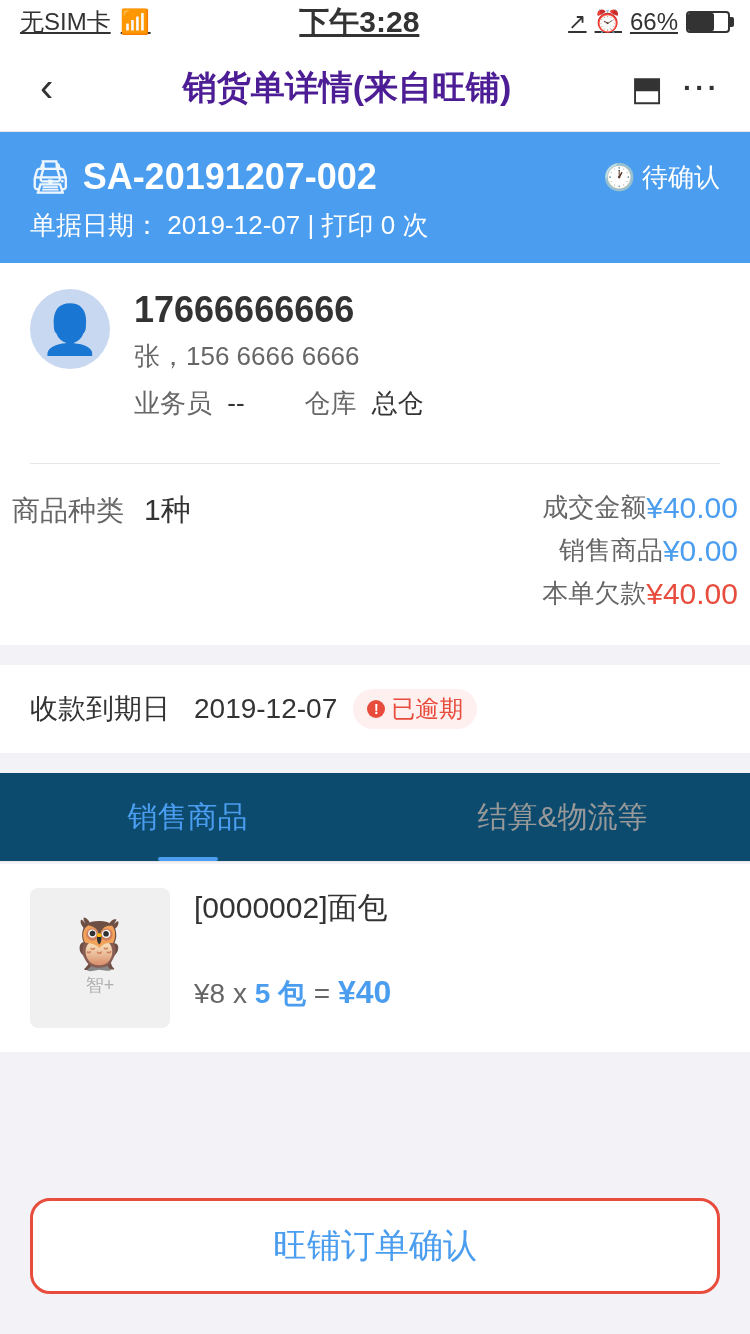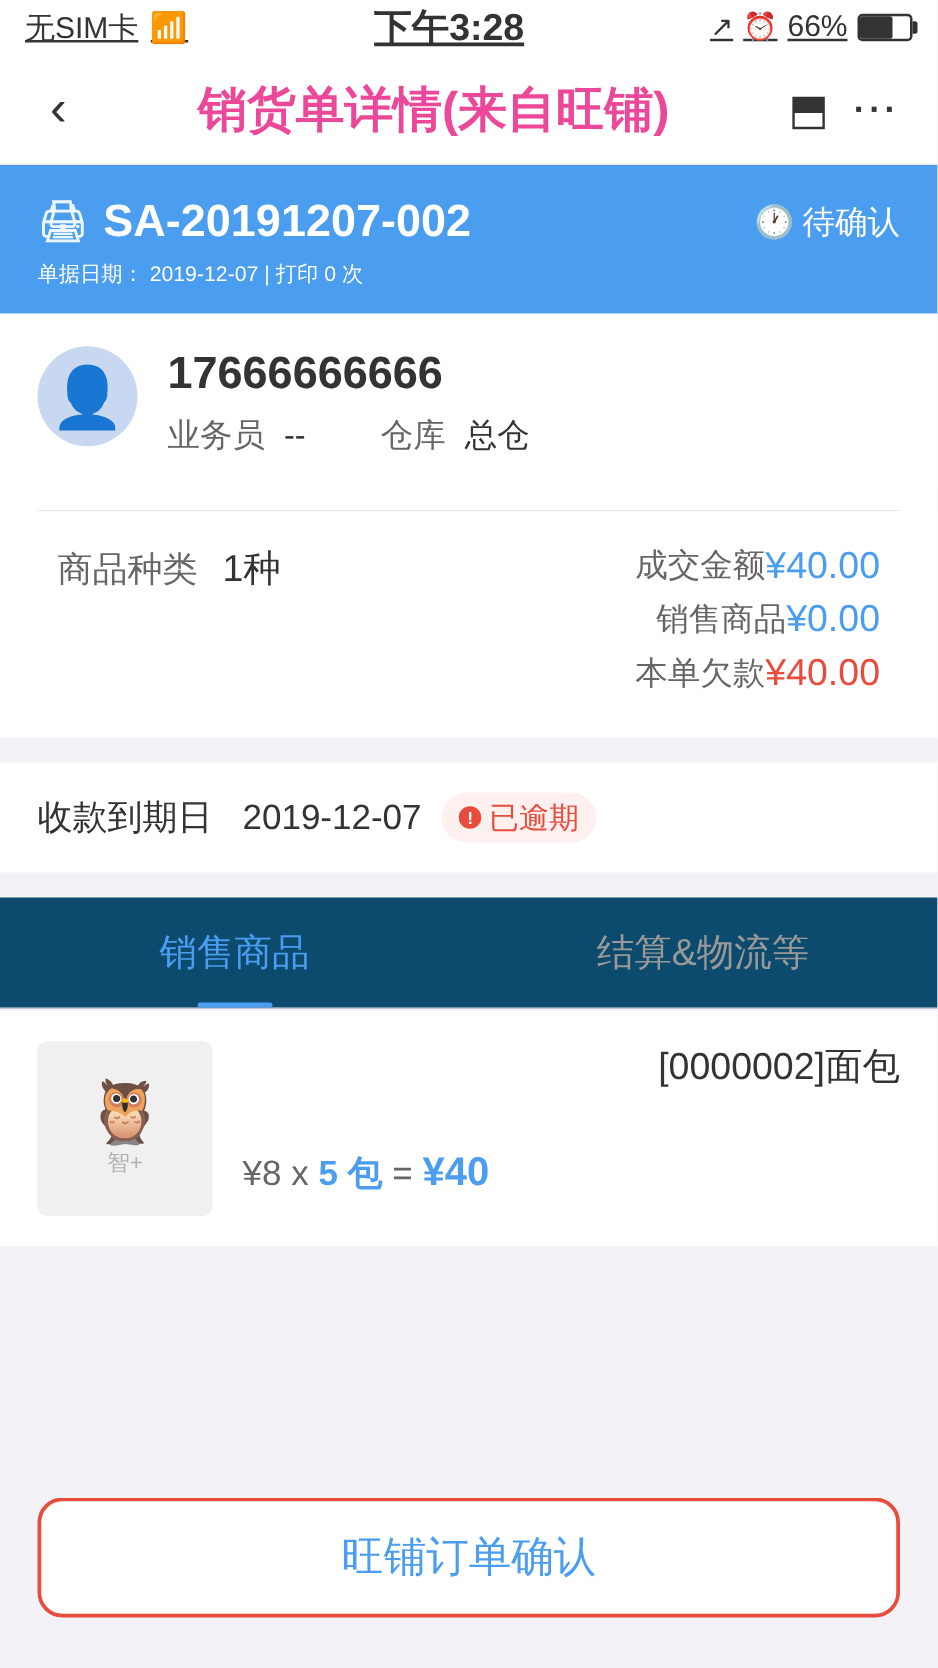--- a/index.html
+++ b/index.html
@@ -52,23 +52,23 @@
       padding: 0 30px;
       border-bottom: 1px solid #e5e5ea;
     }
     .nav-back {
       font-size: 40px;
       color: #333;
       cursor: pointer;
       padding: 10px;
     }
     .nav-title {
-      font-size: 39px;
+      font-size: 34px;
       font-weight: 600;
-      color: #ec4899;
+      color: #4c1d95;
     }
     .nav-actions {
       display: flex;
       align-items: center;
       gap: 20px;
     }
     .nav-share {
       font-size: 36px;
       color: #333;
     }
@@ -100,21 +100,21 @@
       gap: 12px;
     }
     .order-status {
       font-size: 26px;
       color: #fff;
       display: flex;
       align-items: center;
       gap: 6px;
     }
     .order-date-row {
-      font-size: 17px;
+      font-size: 26px;
       color: #fff;
     }
 
     
     .card {
       background: #fff;
       margin-bottom: 20px;
     }
 
     
@@ -159,21 +159,21 @@
     
     .divider {
       height: 1px;
       background: #e5e5ea;
       margin: 0 30px;
     }
 
     
     .summary-section {
       background: #fff;
-      padding: 26px 46px;
+      padding: 26px 12px;
       display: flex;
       justify-content: space-between;
       align-items: flex-start;
     }
     .summary-left { }
     .summary-row {
       display: flex;
       align-items: center;
       gap: 20px;
       font-size: 28px;
@@ -296,21 +296,20 @@
       color: #b0b0b0;
       text-align: center;
       margin-top: 4px;
     }
     .product-info { flex: 1; }
     .product-name {
       font-size: 30px;
       color: #333;
       margin-bottom: 16px;
       font-weight: 500;
-      text-align: right;
     }
     .product-price {
       font-size: 28px;
       color: #666;
       margin-top: 45px;
     }
     .price-qty { color: #4a9def; font-weight: 600; }
     .price-total { color: #4a9def; font-size: 32px; font-weight: 700; }
 
     
@@ -393,20 +392,21 @@
   </div>
 </div>
 
 <div class="card">
   <div class="customer-section">
     <div class="avatar">
       <span class="avatar-icon">👤</span>
     </div>
     <div class="customer-info">
       <div class="customer-phone">17666666666</div>
+      <div class="customer-name">张，156 6666 6666</div>
       <div class="customer-meta">
         <div class="meta-item">
           <span class="label">业务员</span>
           <span class="value">--</span>
         </div>
         <div class="meta-item">
           <span class="label">仓库</span>
           <span class="value">总仓</span>
         </div>
       </div>

